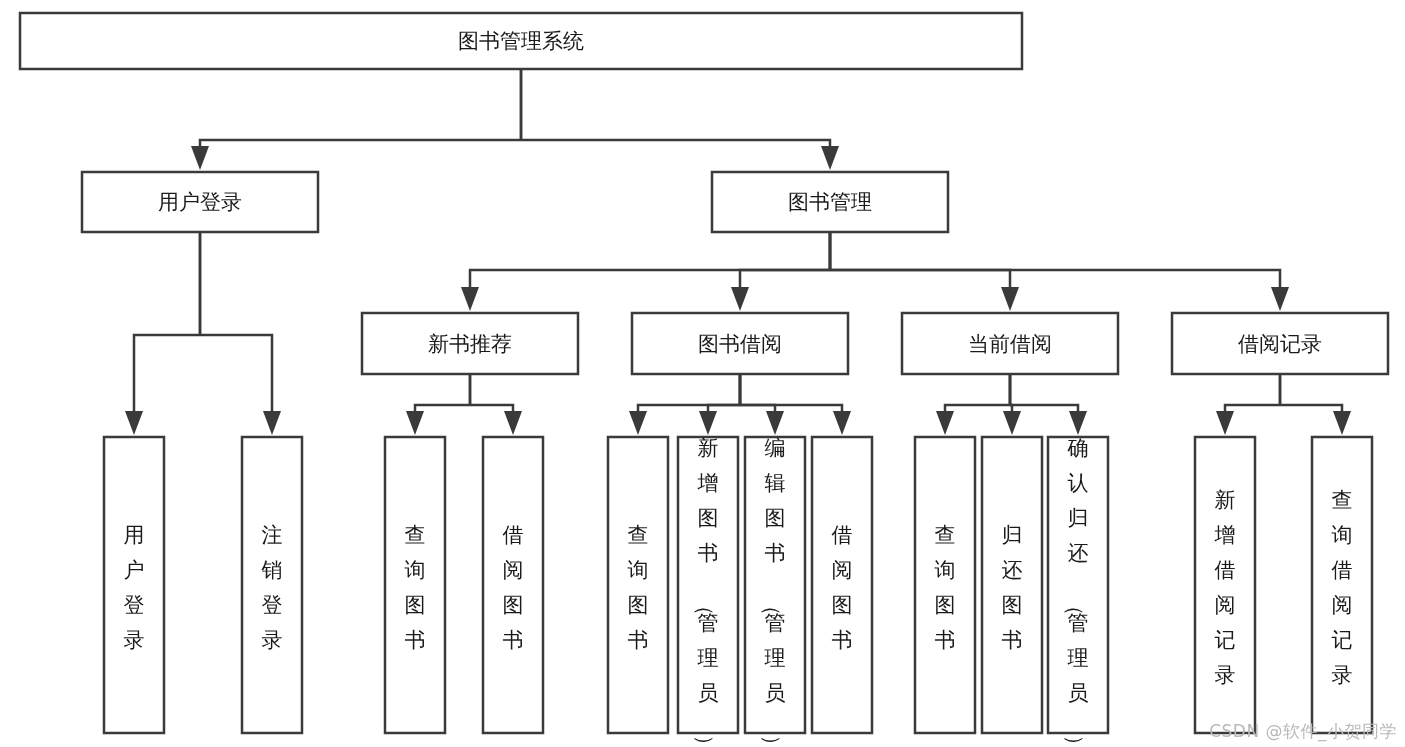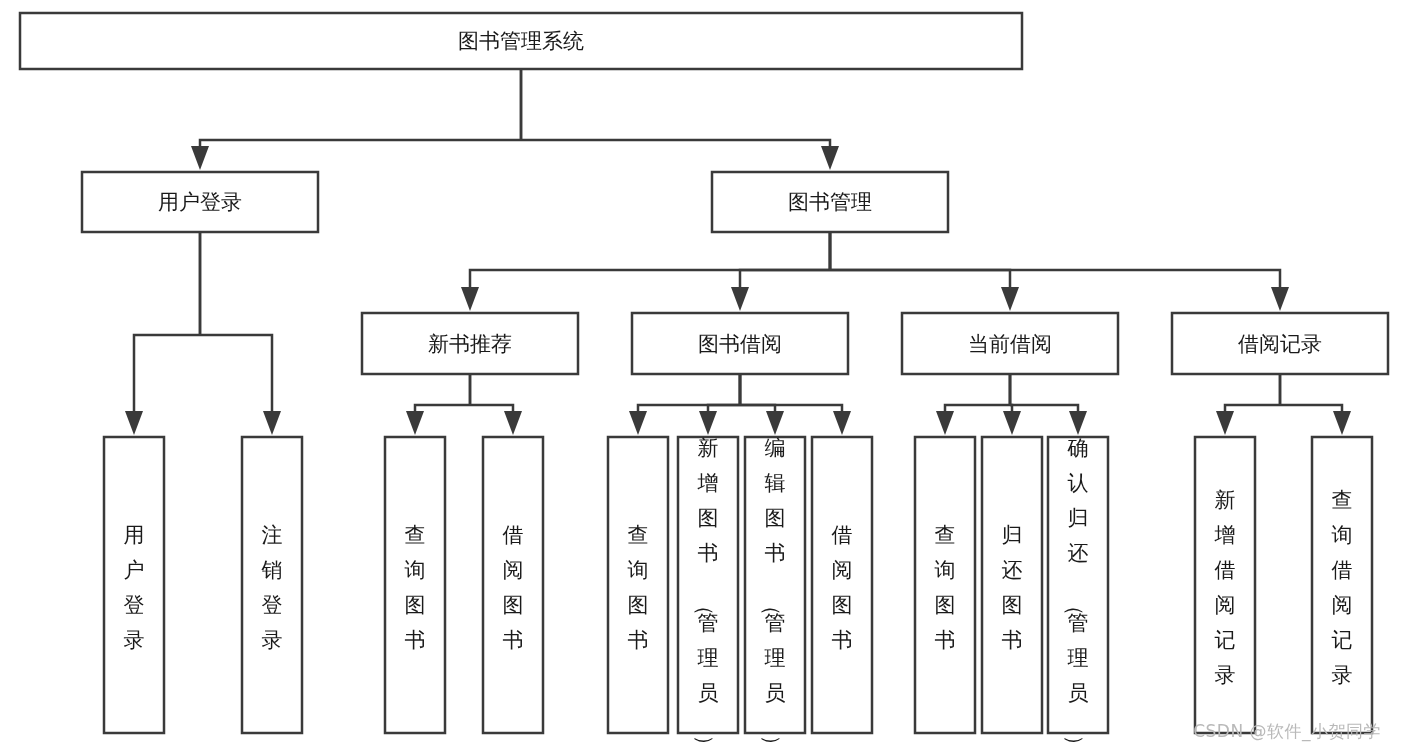--- a/index.html
+++ b/index.html
@@ -43,21 +43,21 @@
     stroke: #3a3a3a;
     stroke-width: 2.5;
     fill: none;
   }
   .arrow-head {
     fill: #3a3a3a;
     stroke: none;
   }
   .watermark {
     position: absolute;
-    right: 24px;
+    right: 8px;
     bottom: 4px;
     font-family: "DejaVu Sans", "Liberation Sans", sans-serif;
     font-size: 17px;
     color: #b9b9b9;
     white-space: nowrap;
     letter-spacing: 0.5px;
   }
 </style>
 </head>
 <body>

